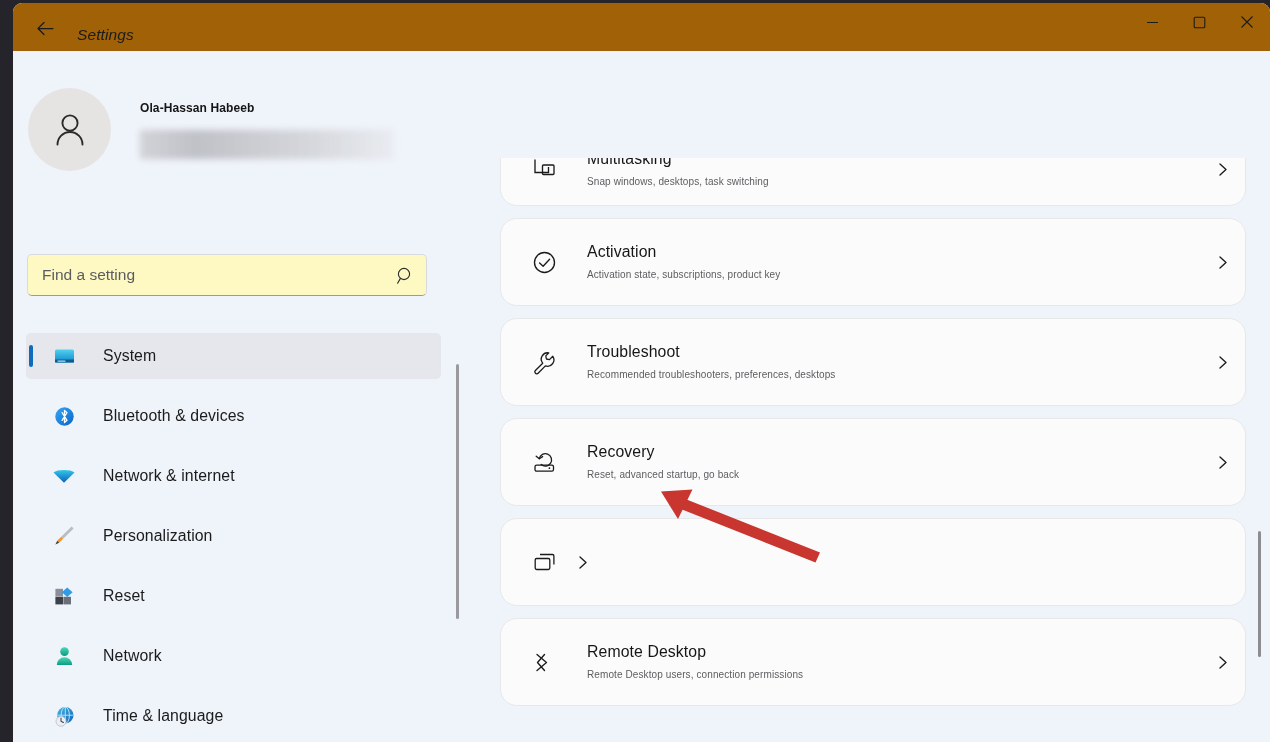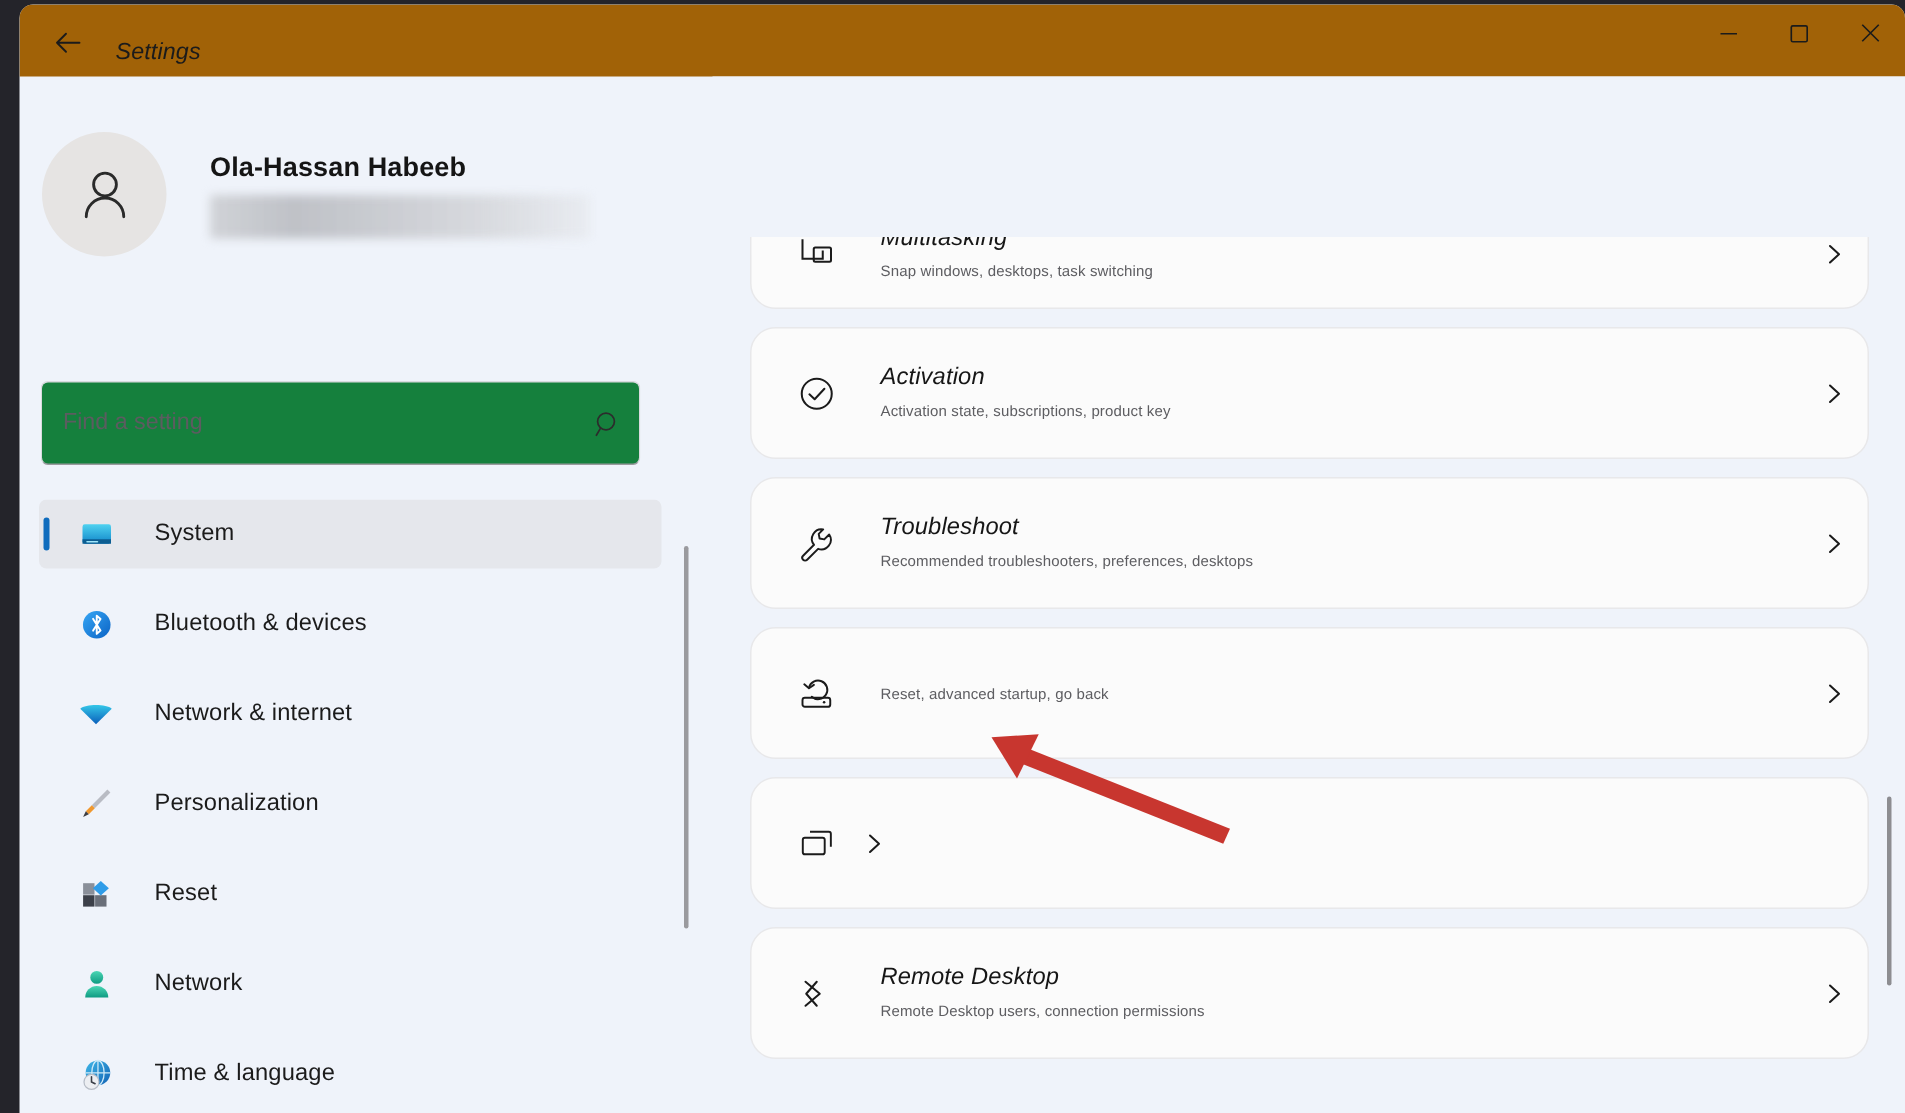--- a/index.html
+++ b/index.html
@@ -64,39 +64,39 @@
   }
   .avatar {
     position: absolute; left: 0; top: 0;
     width: 83px; height: 83px;
     border-radius: 50%;
     background: #e6e4e3;
     display: flex; align-items: center; justify-content: center;
   }
   .profile-name {
     position: absolute; left: 112px; top: 13px;
-    font-size: 18px; font-weight: bold; color: #151515;
+    font-size: 12px; font-weight: bold; color: #151515;
     letter-spacing: .1px;
   }
   .profile-email-blur {
     position: absolute; left: 112px; top: 42px;
     width: 253px; height: 29px;
     background: linear-gradient(90deg,
        rgba(206,208,212,.92) 0%,
        rgba(188,190,196,.95) 22%,
        rgba(199,201,206,.93) 45%,
        rgba(213,215,219,.9) 72%,
        rgba(228,230,234,.55) 100%);
     filter: blur(3.2px);
     border-radius: 2px;
   }
   .search-wrap {
     position: absolute; left: 14px; top: 203px;
-    width: 400px; height: 56px;
-    background: #15803d;
+    width: 400px; height: 42px;
+    background: #fef9c3;
     border: 1px solid #d9dade;
     border-bottom: 1px solid #9a9a9e;
     border-radius: 5px;
     display: flex; align-items: center;
     cursor: text;
   }
   .search-input {
     flex: 1;
     border: none; outline: none; background: transparent;
     font-family: "Liberation Sans", sans-serif;
@@ -183,21 +183,20 @@
     width: 30px; height: 30px;
     margin-left: 28px;
     display: flex; align-items: center; justify-content: center;
     flex: 0 0 auto;
   }
   .card-text { margin-left: 28px; flex: 1; }
   .card-title {
     font-size: 15.8px; color: #161616;
     line-height: 21px;
     letter-spacing: .1px;
-    font-style: italic;
   }
   .card-sub {
     font-size: 10px; color: #5d5d61;
     line-height: 19px; margin-top: 3px;
     letter-spacing: .1px;
   }
   .card-chevron {
     width: 46px; height: 100%;
     display: flex; align-items: center; justify-content: center;
     flex: 0 0 auto;
@@ -454,20 +453,21 @@
         <div class="card">
           <div class="card-icon">
             <svg width="27" height="27" viewBox="0 0 27 27" stroke="#1b1b1b" fill="none" stroke-width="1.3">
               <path d="M8.3 9.6 a6.2 6.2 0 1 1 1.9 5.9" stroke-linecap="round"></path>
               <path d="M5.2 7.2 L8.3 9.8 L11.6 7.6" stroke-linecap="round" stroke-linejoin="round"></path>
               <rect x="4" y="16.2" width="18.5" height="6" rx="1.6"></rect>
               <circle cx="18.4" cy="19.2" r=".85" fill="#1b1b1b" stroke="none"></circle>
             </svg>
           </div>
           <div class="card-text">
+            <div class="card-title">Recovery</div>
             <div class="card-sub">Reset, advanced startup, go back</div>
           </div>
           <div class="card-chevron">
             <svg width="15" height="15" viewBox="0 0 15 15">
               <path d="M5 2 L11 7.5 L5 13" stroke="#1b1b1b" stroke-width="1.35" fill="none" stroke-linecap="round" stroke-linejoin="round"></path>
             </svg>
           </div>
         </div>
 
         <div class="card">

